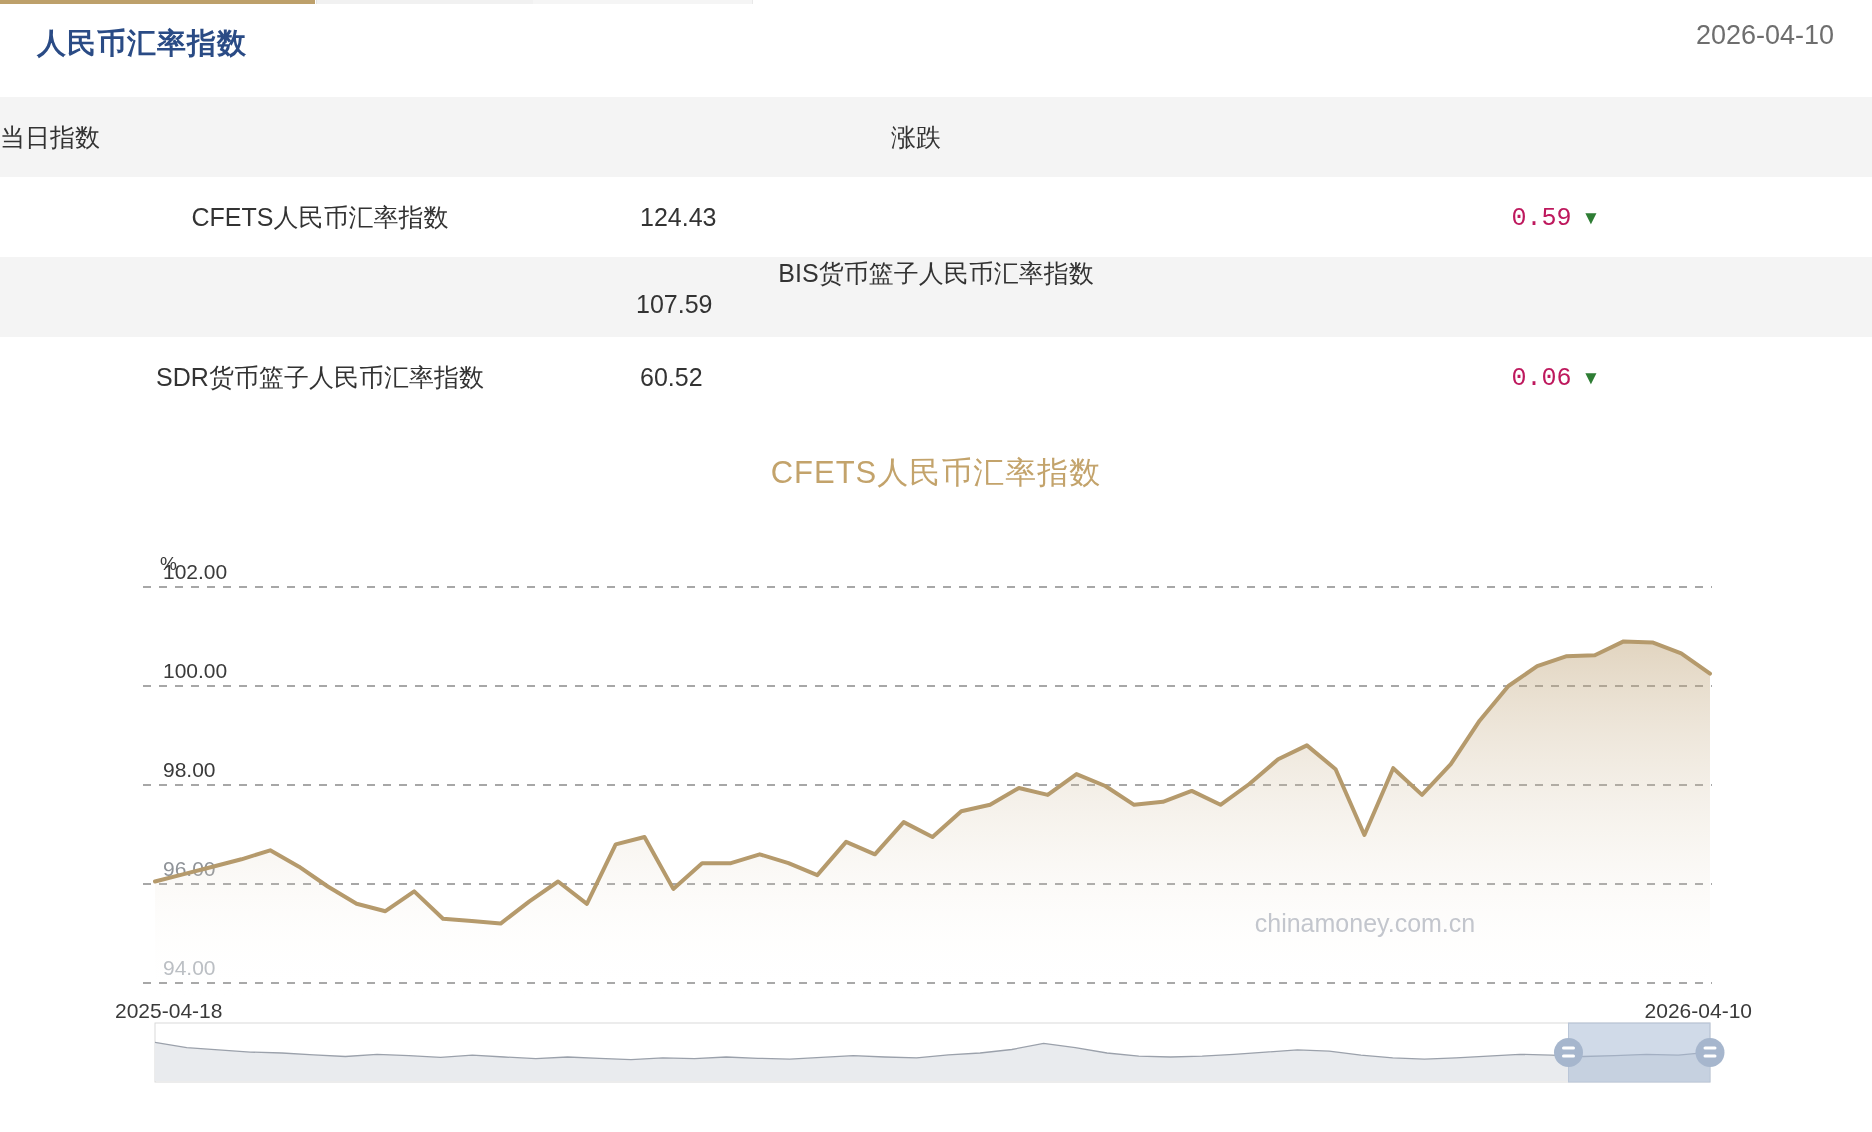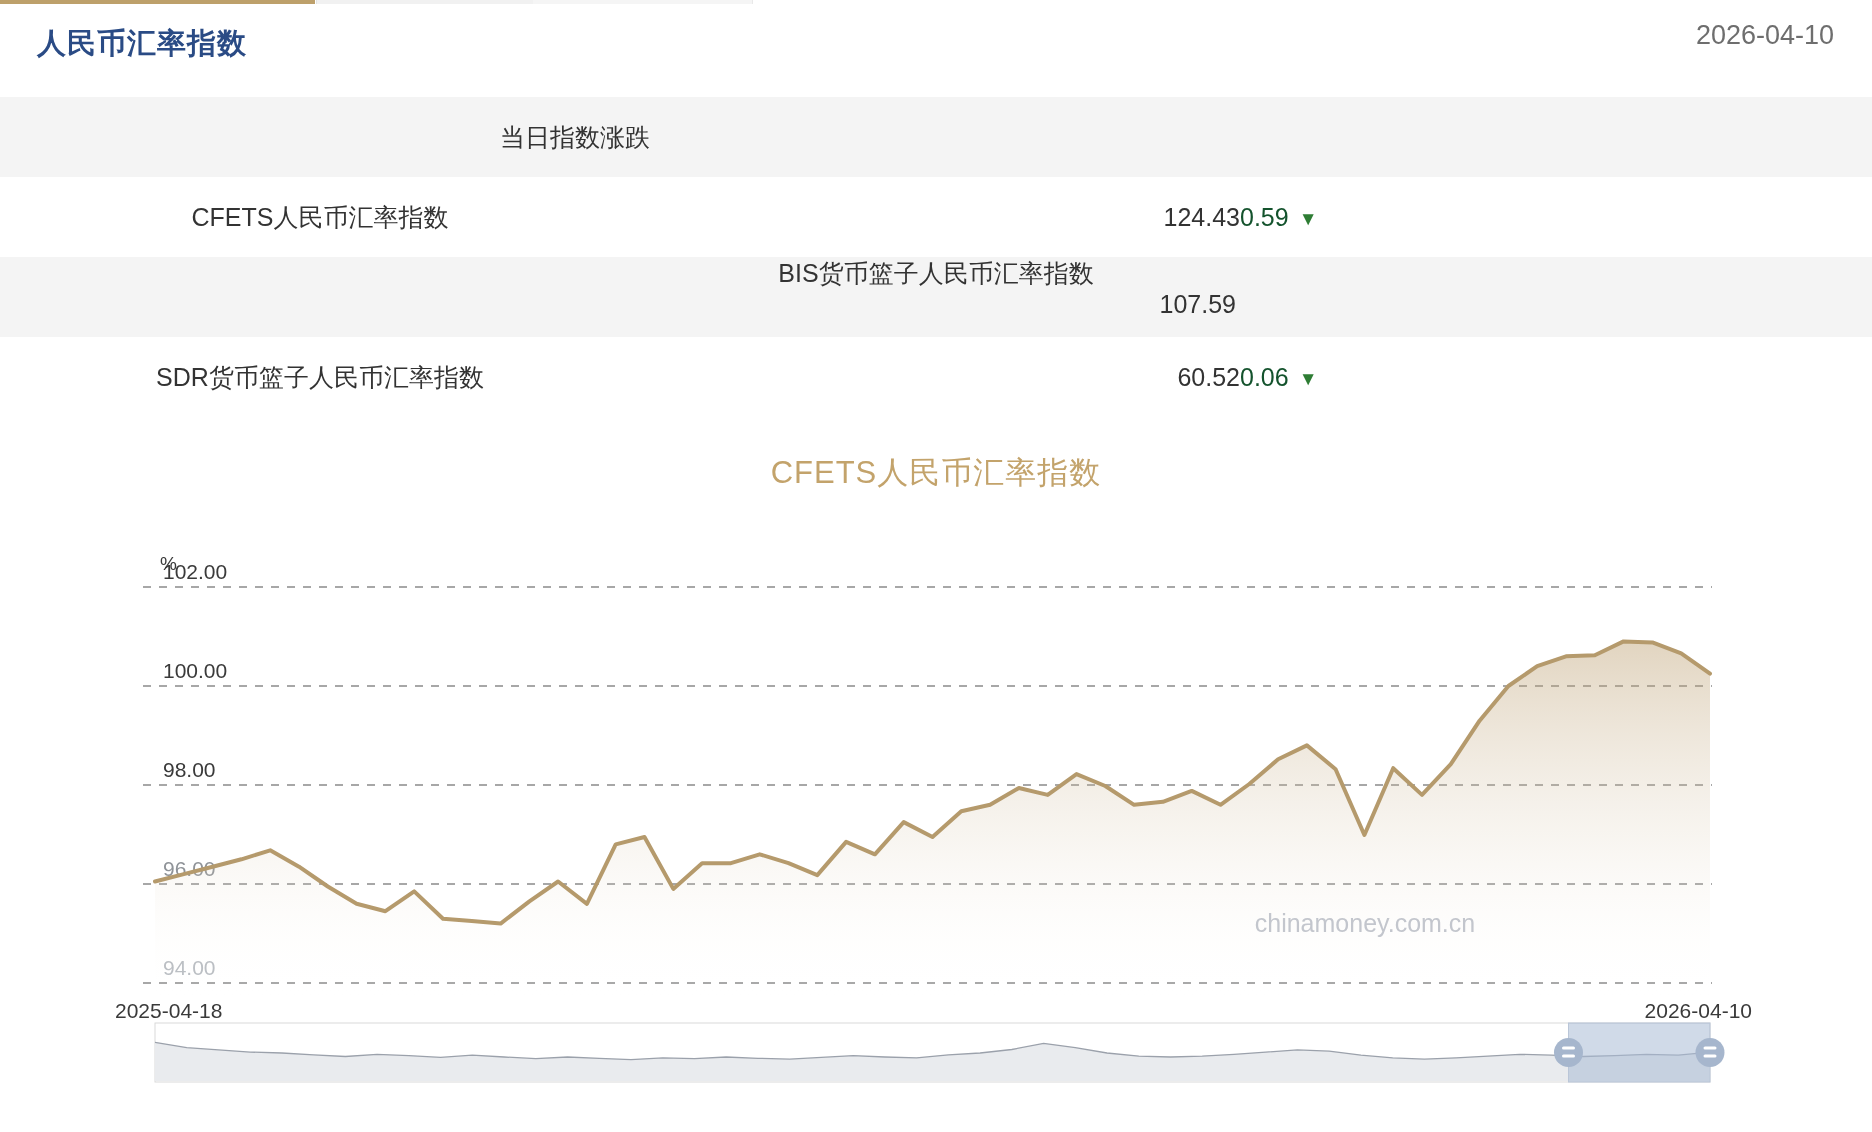--- a/index.html
+++ b/index.html
@@ -16,23 +16,23 @@
   
   .hdr-title{position:absolute;left:37px;top:24px;font-size:29px;font-weight:bold;color:#2a4b85;letter-spacing:1px;}
   .hdr-date{position:absolute;right:38px;top:20px;font-size:27px;color:#6e6e6e;}
 
   
   .idx-table{position:absolute;left:0;top:97px;width:1872px;}
   .t-row{display:flex;height:80px;align-items:center;font-size:25px;color:#333;}
   .t-row.head{background:#f4f4f4;}
   .t-row.stripe{background:#f4f4f4;flex-direction:column;}
   .c1{width:640px;text-align:center;}
-  .c2{width:600px;text-align:right;}
-  .c3{width:632px;}
-  .chg{color:#14532d;}
+  .c2{width:600px;text-align:left;}
+  .c3{width:632px;text-align:center;}
+  .chg{color:#be185d;font-family:Liberation Mono, monospace;}
   .tri{display:inline-block;margin-left:10px;color:#2e7d34;font-size:19px;transform:translateY(-1px);}
 
   
   .chart-title{position:absolute;left:0;top:452px;width:1872px;text-align:center;font-size:31px;color:#c3a36b;letter-spacing:1px;}
   #chart-svg{position:absolute;left:0;top:530px;width:1872px;height:580px;}
 </style>
 </head>
 <body>
 
 <div id="app">

